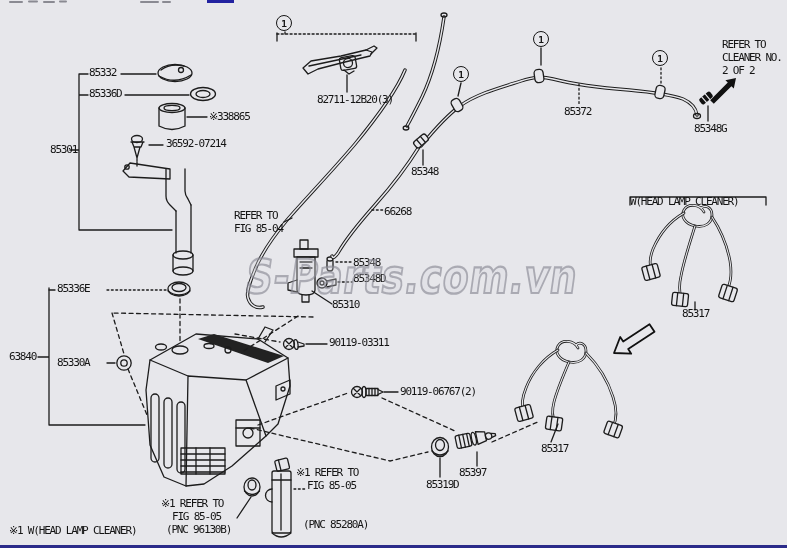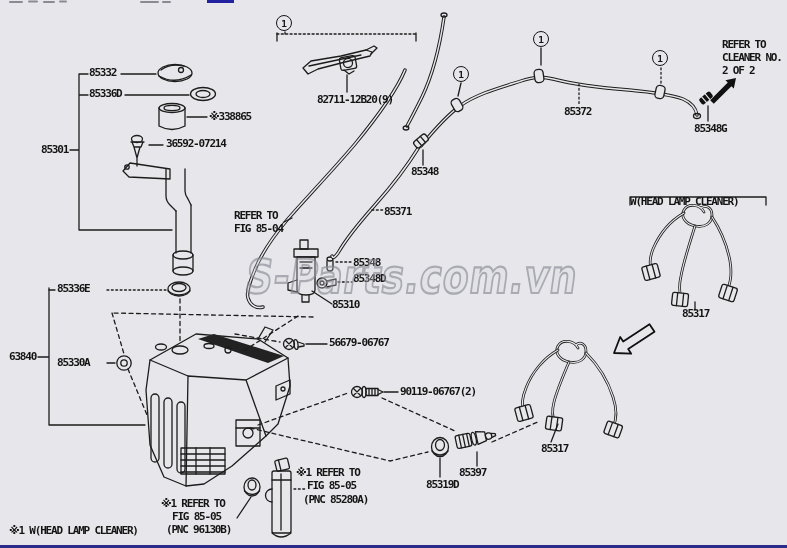--- a/index.html
+++ b/index.html
@@ -1,19 +1,19 @@
 <!DOCTYPE html>
 <html><head>
 <meta charset="utf-8">
 <style>
   html,body{margin:0;padding:0}
   #stage{position:relative;width:787px;height:548px;background:#e7e7eb;overflow:hidden;
          font-family:"DejaVu Sans Mono","DejaVu Sans",monospace}
   #stage svg{position:absolute;left:0;top:0}
-  .pl{position:absolute;font-weight:700;font-size:11px;letter-spacing:-1.2px;color:#141414;
+  .pl{position:absolute;font-weight:400;font-size:11px;letter-spacing:-1.2px;color:#141414;
       white-space:nowrap;line-height:12px}
   .callout{position:absolute;width:14px;height:14px;border:1.5px solid #161616;border-radius:50%;
       display:flex;align-items:center;justify-content:center;font-size:9.5px;font-weight:700;
       letter-spacing:0;color:#161616;background:#e7e7eb;z-index:3}
   .wm{position:absolute;left:250px;top:249px;font-size:47px;font-weight:700;
       font-family:"DejaVu Sans",sans-serif;letter-spacing:1px;white-space:nowrap;
       transform:skewX(-8deg) scaleX(0.8);transform-origin:left top;
       color:rgba(214,214,222,0.30);-webkit-text-stroke:2.2px rgba(134,134,146,0.62);z-index:2}
   .croplink{position:absolute;left:207px;top:0;width:27px;height:3px;background:#2222a0}
   .bottombar{position:absolute;left:0;bottom:0;width:787px;height:3px;background:#2b2b8a}
@@ -319,50 +319,50 @@
   <div class="croplink"></div>
 
   <div class="callout" style="left:276px;top:15px">1</div>
   <div class="callout" style="left:453px;top:66px">1</div>
   <div class="callout" style="left:533px;top:31px">1</div>
   <div class="callout" style="left:652px;top:50px">1</div>
 
   <div class="pl" style="left:89px;top:67px">85332</div>
   <div class="pl" style="left:89px;top:88px">85336D</div>
   <div class="pl" style="left:209px;top:111px">※338865</div>
-  <div class="pl" style="left:41px;top:144px">85301</div>
+  <div class="pl" style="left:50px;top:144px">85301</div>
   <div class="pl" style="left:166px;top:138px">36592-07214</div>
-  <div class="pl" style="left:317px;top:94px">82711-12B20(9)</div>
+  <div class="pl" style="left:317px;top:94px">82711-12B20(3)</div>
   <div class="pl" style="left:564px;top:106px">85372</div>
   <div class="pl" style="left:694px;top:123px">85348G</div>
   <div class="pl" style="left:411px;top:166px">85348</div>
-  <div class="pl" style="left:384px;top:206px">85371</div>
+  <div class="pl" style="left:384px;top:206px">66268</div>
   <div class="pl" style="left:353px;top:257px">85348</div>
   <div class="pl" style="left:353px;top:273px">85348D</div>
   <div class="pl" style="left:332px;top:299px">85310</div>
   <div class="pl" style="left:57px;top:283px">85336E</div>
   <div class="pl" style="left:9px;top:351px">63840</div>
   <div class="pl" style="left:57px;top:357px">85330A</div>
-  <div class="pl" style="left:329px;top:337px">56679-06767</div>
+  <div class="pl" style="left:329px;top:337px">90119-03311</div>
   <div class="pl" style="left:400px;top:386px">90119-06767(2)</div>
   <div class="pl" style="left:682px;top:308px">85317</div>
   <div class="pl" style="left:541px;top:443px">85317</div>
   <div class="pl" style="left:459px;top:467px">85397</div>
   <div class="pl" style="left:426px;top:479px">85319D</div>
 
   <div class="pl" style="left:722px;top:39px">REFER TO</div>
   <div class="pl" style="left:722px;top:52px">CLEANER NO.</div>
   <div class="pl" style="left:722px;top:65px">2 OF 2</div>
 
   <div class="pl" style="left:234px;top:210px">REFER TO</div>
   <div class="pl" style="left:234px;top:223px">FIG 85-04</div>
 
   <div class="pl" style="left:296px;top:467px">※1 REFER TO</div>
   <div class="pl" style="left:307px;top:480px">FIG 85-05</div>
-  <div class="pl" style="left:303px;top:494px">(PNC 85280A)</div>
+  <div class="pl" style="left:303px;top:519px">(PNC 85280A)</div>
 
   <div class="pl" style="left:161px;top:498px">※1 REFER TO</div>
   <div class="pl" style="left:172px;top:511px">FIG 85-05</div>
   <div class="pl" style="left:166px;top:524px">(PNC 96130B)</div>
 
   <div class="pl" style="left:630px;top:196px">W(HEAD LAMP CLEANER)</div>
   <div class="pl" style="left:9px;top:525px">※1 W(HEAD LAMP CLEANER)</div>
 
   <div class="bottombar"></div>
 </div>

